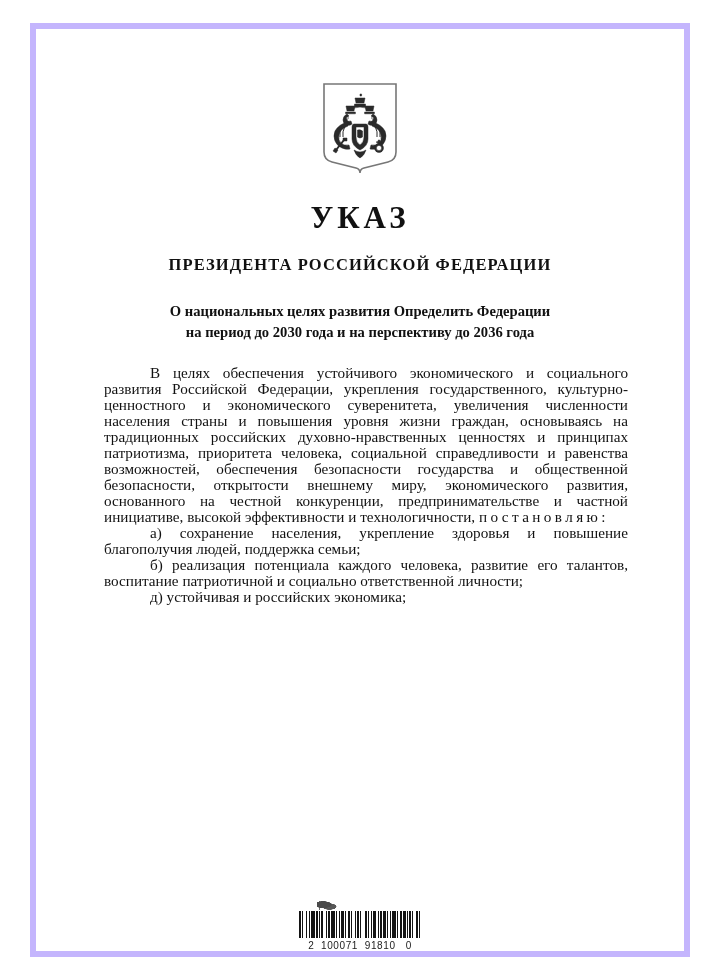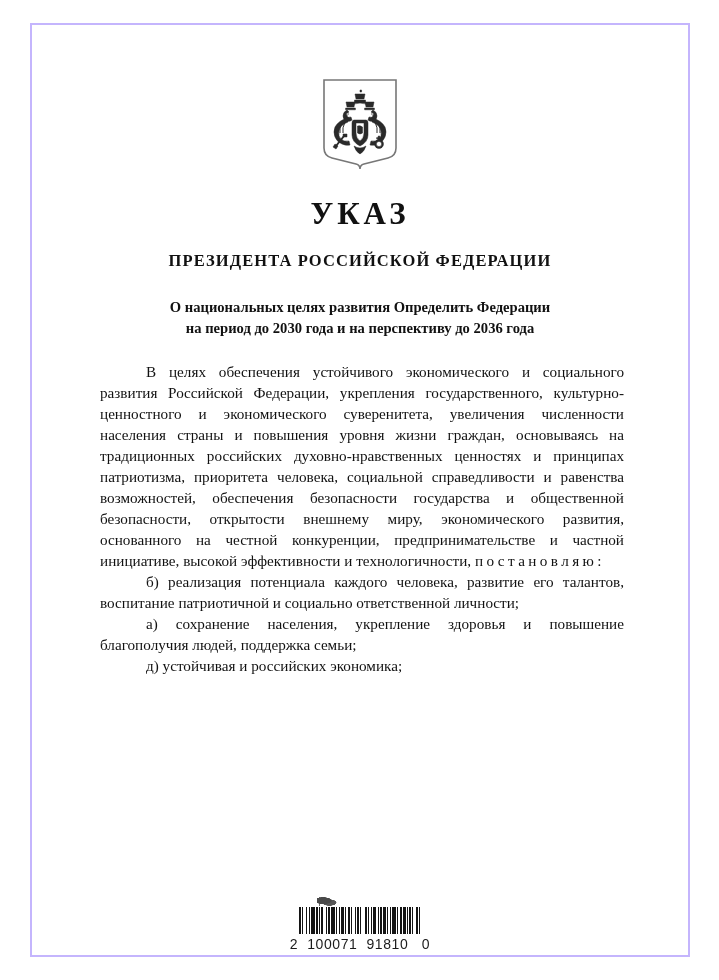--- a/index.html
+++ b/index.html
@@ -17,21 +17,21 @@
   }
 
   
   #page-sheet {
     position: absolute;
     left: 30px;
     top: 23px;
     width: 660px;
     height: 934px;
     background: #ffffff;
-    border: 2px solid #c4b5fd;
+    border: 6px solid #c4b5fd;
     box-sizing: border-box;
   }
 
   
   #emblem-block {
     position: absolute;
     left: 0;
     right: 0;
     top: 53px;
     display: flex;
@@ -74,21 +74,21 @@
   }
   #subject-block .subject-line { display: block; }
 
   
   #body-block {
     position: absolute;
     left: 68px;
     width: 524px;
     top: 336px;
     font-size: 15.2px;
-    line-height: 21px;
+    line-height: 16px;
     text-align: justify;
     text-justify: inter-word;
   }
   #body-block p {
     margin: 0;
     text-indent: 46px;
     text-align: justify;
   }
   #body-block p:last-child,
   #body-block p.last-line-natural {
@@ -122,21 +122,21 @@
     align-items: flex-end;
     height: 27px;
   }
   #barcode-bars i {
     display: block;
     background: #141414;
     height: 100%;
   }
   #barcode-digits {
     font-family: "Liberation Sans", "DejaVu Sans", sans-serif;
-    font-size: 14px;
+    font-size: 10px;
     letter-spacing: .6px;
     color: #1b1b1b;
     margin-top: 2px;
     white-space: pre;
   }
 </style>
 </head>
 <body>
 
 <div id="page-sheet">
@@ -198,22 +198,22 @@
     <div id="doc-authority">ПРЕЗИДЕНТА РОССИЙСКОЙ ФЕДЕРАЦИИ</div>
   </div>
 
   <div id="subject-block">
     <span class="subject-line">О национальных целях развития Определить Федерации</span>
     <span class="subject-line">на период до 2030 года и на перспективу до 2036 года</span>
   </div>
 
   <div id="body-block">
     <p class="last-line-natural"><span>В целях обеспечения устойчивого экономического и социального развития Российской Федерации, укрепления государственного, культурно-ценностного и экономического суверенитета, увеличения численности населения страны и повышения уровня жизни граждан, основываясь на традиционных российских духовно-нравственных ценностях и принципах патриотизма, приоритета человека, социальной справедливости и равенства возможностей, обеспечения безопасности государства и общественной безопасности, открытости внешнему миру, экономического развития, основанного на честной конкуренции, предпринимательстве и частной инициативе, высокой эффективности и технологичности, </span><span class="spaced-emphasis">постановляю</span><span>:</span></p>
+    <p class="last-line-natural">а) сохранение населения, укрепление здоровья и повышение благополучия людей, поддержка семьи;</p>
     <p class="last-line-natural">б) реализация потенциала каждого человека, развитие его талантов, воспитание патриотичной и социально ответственной личности;</p>
-    <p class="last-line-natural">а) сохранение населения, укрепление здоровья и повышение благополучия людей, поддержка семьи;</p>
     <p class="last-line-natural">д) устойчивая и российских экономика;</p>
   </div>
 
   <div id="barcode-block">
     <div id="barcode-smudge"></div>
     <div id="barcode-bars">
         <i style="width: 2px; background: rgb(20, 20, 20);"></i>
         <i style="width: 1px; background: transparent;"></i>
         <i style="width: 1px; background: rgb(20, 20, 20);"></i>
         <i style="width: 3px; background: transparent;"></i>

